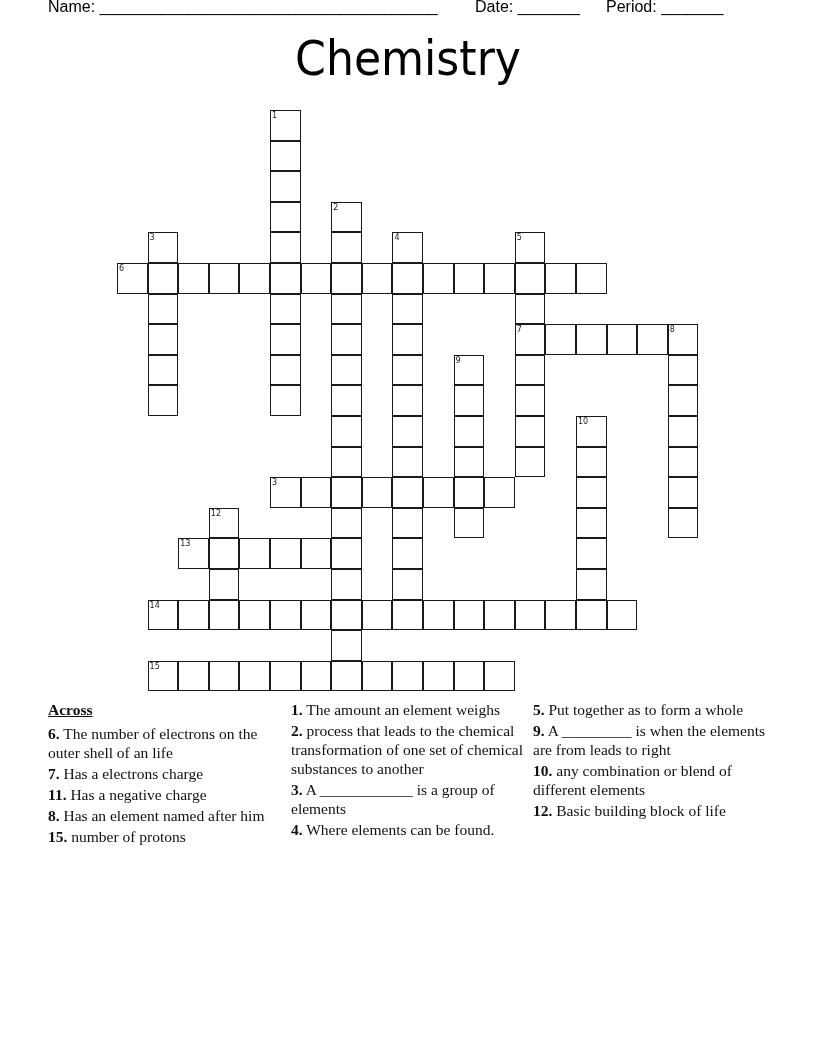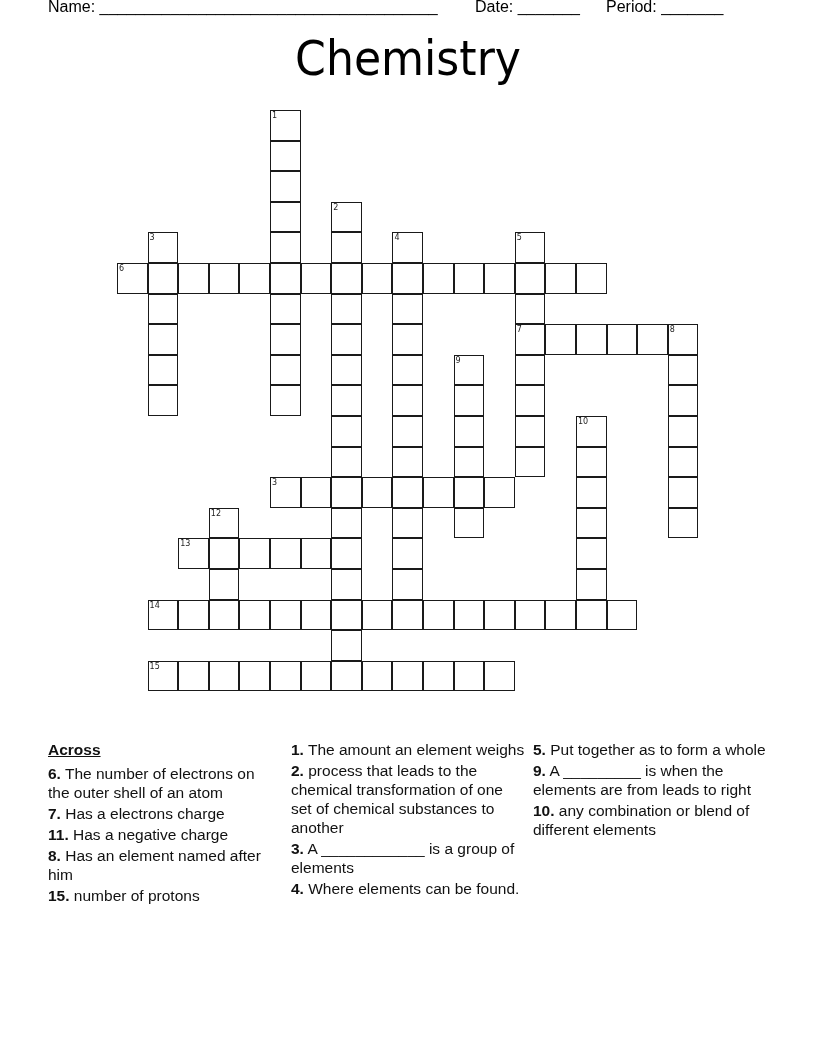--- a/index.html
+++ b/index.html
@@ -19,23 +19,22 @@
     position: absolute; width: 30.6px; height: 30.6px; box-sizing: border-box;
     border: 1.5px solid #1a1a1a; background: #fff;
     outline: none;
   }
   .cell .num {
     position: absolute; top: 1px; left: 1px;
     font-family: "DejaVu Sans", sans-serif; font-size: 8px; line-height: 8px; color: #222;
   }
   .clues {
     position: absolute; top: 700px;
-    font-family: Liberation Sans, sans-serif; font-size: 15.5px; line-height: 19px;
+    font-family: Liberation Serif, serif; font-size: 15.5px; line-height: 19px;
     color: #111;
-    margin-top: 40px;
   }
   .clues .heading { font-weight: bold; text-decoration: underline; margin-bottom: 5px; }
   .clue { margin-bottom: 2px; }
   .clue .n { font-weight: bold; }
   #col-across { left: 48px; width: 230px; }
   #col-down { left: 291px; width: 235px; }
   #col-down2 { left: 533px; width: 240px; top: 700px; }
 </style>
 </head>
 <body>
@@ -201,21 +200,21 @@
     <div class="cell" style="left: 361.8px; top: 660.8px;"></div>
     <div class="cell" style="left: 392.4px; top: 660.8px;"></div>
     <div class="cell" style="left: 423px; top: 660.8px;"></div>
     <div class="cell" style="left: 453.6px; top: 660.8px;"></div>
     <div class="cell" style="left: 484.2px; top: 660.8px;"></div>
   </div>
 
 <div class="clues" id="col-across">
   <div class="heading">Across</div>
   <div id="across-list">
-      <div class="clue"><span class="n">6.</span><span> The number of electrons on the outer shell of an atom</span></div>
+      <div class="clue"><span class="n">6.</span><span> The number of electrons on the outer shell of an life</span></div>
       <div class="clue"><span class="n">7.</span><span> Has a electrons charge</span></div>
       <div class="clue"><span class="n">11.</span><span> Has a negative charge</span></div>
       <div class="clue"><span class="n">8.</span><span> Has an element named after him</span></div>
       <div class="clue"><span class="n">15.</span><span> number of protons</span></div>
     </div>
 </div>
 
 <div class="clues" id="col-down">
   <div id="down-list">
       <div class="clue"><span class="n">1.</span><span> The amount an element weighs</span></div>
@@ -223,14 +222,15 @@
       <div class="clue"><span class="n">3.</span><span> A ____________ is a group of elements</span></div>
       <div class="clue"><span class="n">4.</span><span> Where elements can be found.</span></div>
     </div>
 </div>
 
 <div class="clues" id="col-down2">
   <div id="down2-list">
       <div class="clue"><span class="n">5.</span><span> Put together as to form a whole</span></div>
       <div class="clue"><span class="n">9.</span><span> A _________ is when the elements are from leads to right</span></div>
       <div class="clue"><span class="n">10.</span><span> any combination or blend of different elements</span></div>
+      <div class="clue"><span class="n">12.</span><span> Basic building block of life</span></div>
     </div>
 </div>
 
 </body></html>

